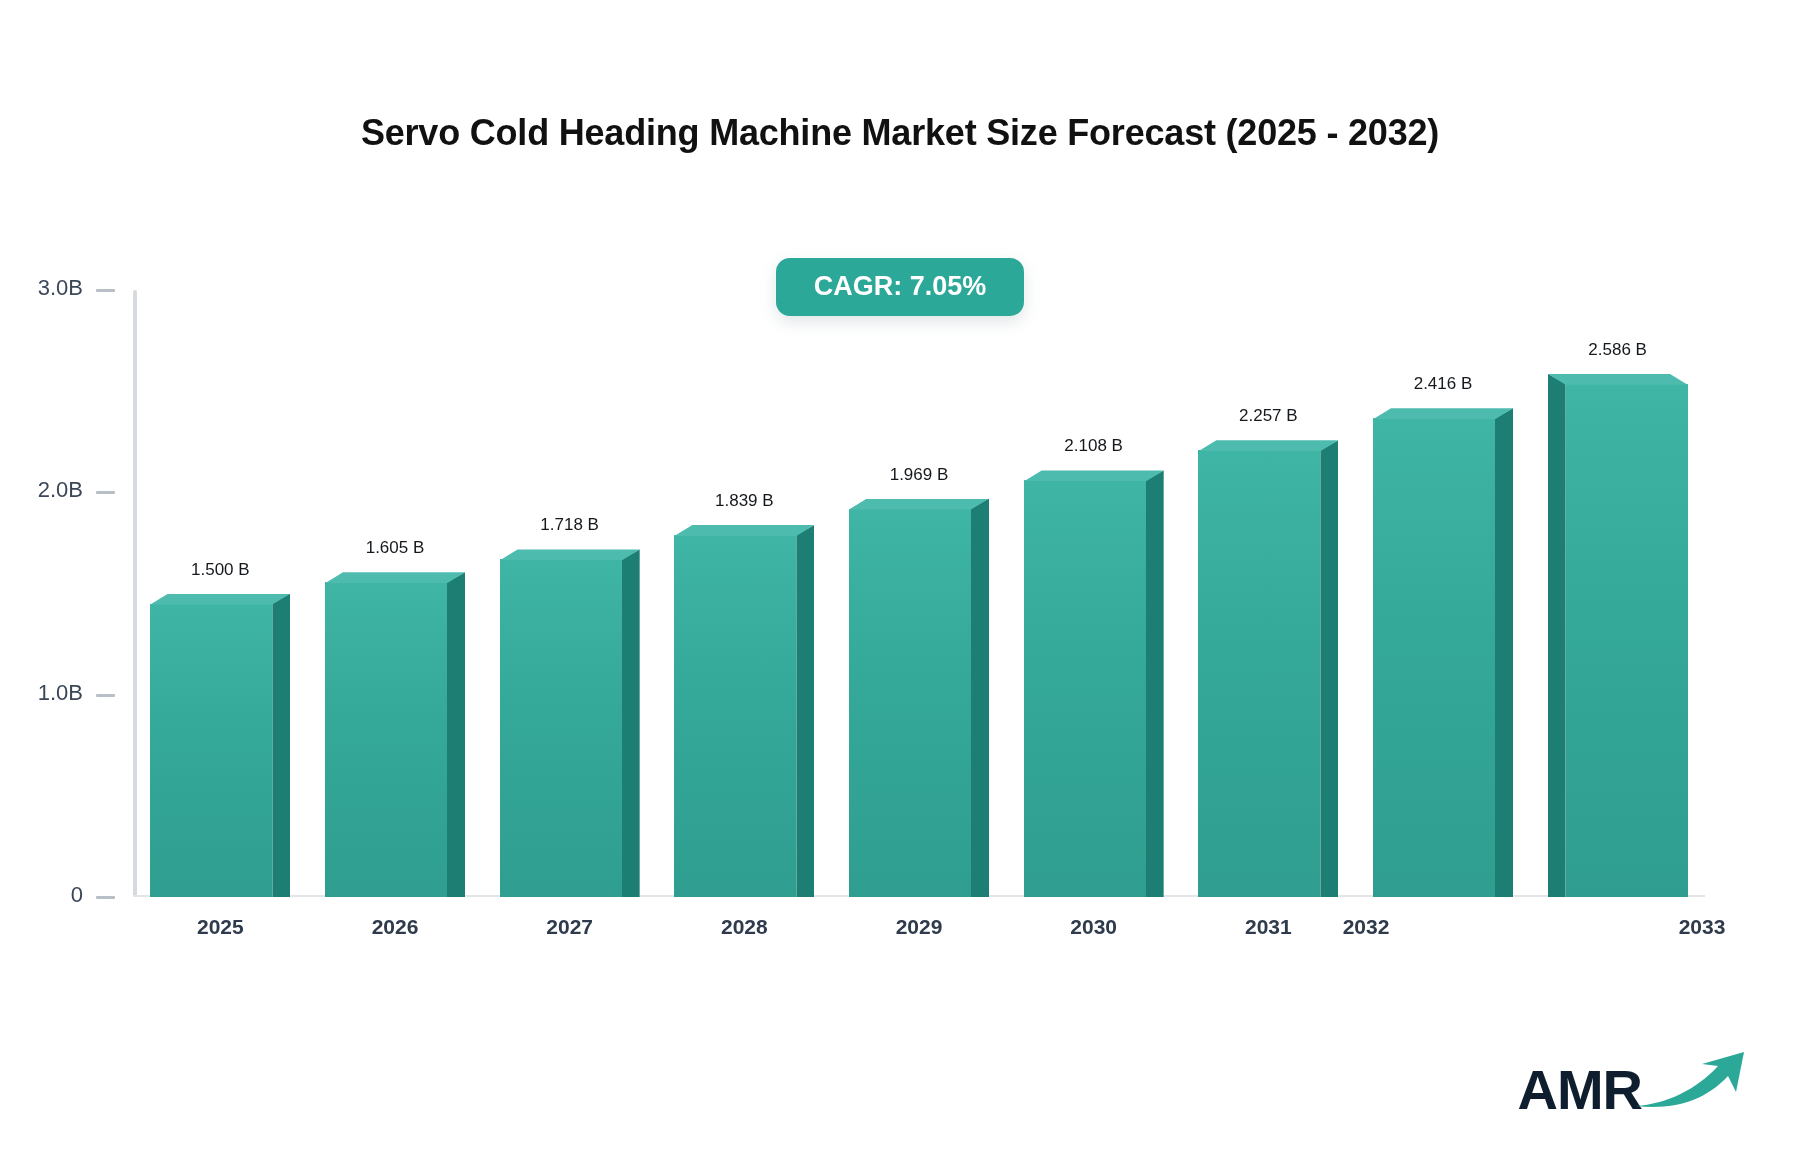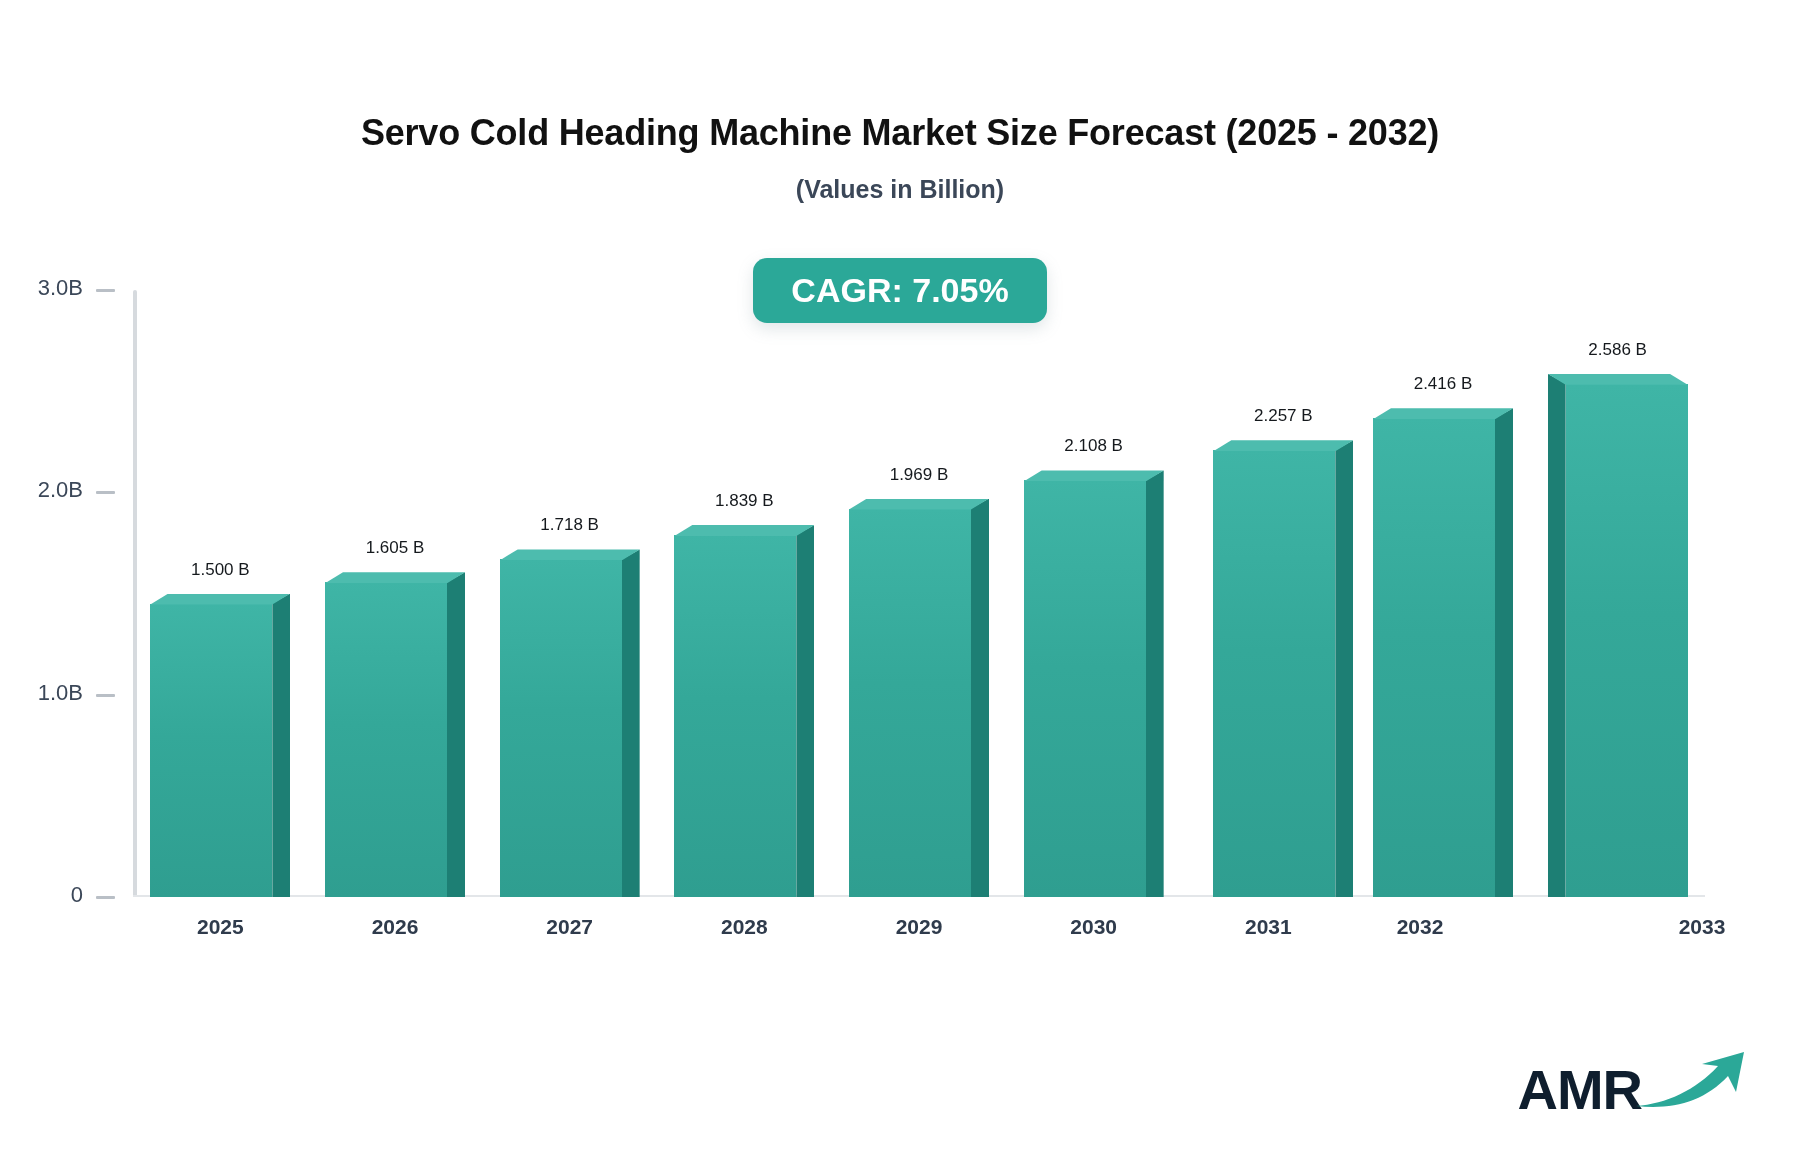--- a/index.html
+++ b/index.html
@@ -25,21 +25,21 @@
   }
 
   
   .cagr-wrap {
     position: absolute; left: 0; top: 258px; width: 1800px;
     display: flex; justify-content: center;
   }
   .cagr-badge {
     background: #2ba898;
     color: #ffffff;
-    font-size: 34px; font-weight: bold;
+    font-size: 27px; font-weight: bold;
     padding: 15px 38px 16px 38px;
     border-radius: 14px;
     box-shadow: 0 6px 16px rgba(120,140,150,0.22);
     line-height: 1;
   }
 
   
   #plot {
     position: absolute;
     left: 133px; top: 290px;
@@ -113,21 +113,20 @@
     letter-spacing: -1px; line-height: 1;
   }
   .logo-arrow { margin-left: -10px; margin-bottom: 2px; }
 </style>
 </head>
 <body>
 
 <div id="root">
 
   <div class="title">Servo Cold Heading Machine Market Size Forecast (2025 - 2032)</div>
-  <div class="subtitle">(Values in Billion)</div>
 
   <div class="cagr-wrap">
     <div class="cagr-badge">CAGR: 7.05%</div>
   </div>
 
   <div id="plot">
     <div class="y-spine"></div>
     <div class="x-spine"></div>
     <div id="yticks">
         <div class="tick-mark" style="top: 606px;"></div>
@@ -181,21 +180,21 @@
           <div class="bar-value" style="left: -40px; bottom: 412.394px;">1.969 B</div>
         </div>
         <div class="bar-slot" style="left: 890.667px; width: 140px;">
           <div class="bar3d" style="height: 426.519px;">
             <div class="bar-side"></div>
             <div class="bar-front"></div>
             <div class="bar-top"></div>
           </div>
           <div class="bar-value" style="left: -40px; bottom: 440.519px; text-align: center;">2.108 B</div>
         </div>
-        <div class="bar-slot" style="left: 1065.33px; width: 140px; margin-left: 15px;">
+        <div class="bar-slot" style="left: 1065.33px; width: 140px;">
           <div class="bar3d" style="height: 456.666px;">
             <div class="bar-side"></div>
             <div class="bar-front"></div>
             <div class="bar-top"></div>
           </div>
           <div class="bar-value" style="left: -40px; bottom: 470.666px;">2.257 B</div>
         </div>
         <div class="bar-slot" style="left: 1240px; width: 140px;">
           <div class="bar3d" style="height: 488.837px;">
             <div class="bar-side"></div>
@@ -216,21 +215,21 @@
   </div>
 
   <div id="xlabels">
       <div class="x-label" style="left: 110.333px; top: 915px;">2025</div>
       <div class="x-label" style="left: 285px; top: 915px;">2026</div>
       <div class="x-label" style="left: 459.667px; top: 915px;">2027</div>
       <div class="x-label" style="left: 634.333px; top: 915px;">2028</div>
       <div class="x-label" style="left: 809px; top: 915px;">2029</div>
       <div class="x-label" style="left: 983.667px; top: 915px;">2030</div>
       <div class="x-label" style="left: 1158.33px; top: 915px;">2031</div>
-      <div class="x-label" style="left: 1310px; top: 915px;">2032</div>
+      <div class="x-label" style="left: 1256px; top: 915px;">2032</div>
       <div class="x-label" style="left: 1592px; top: 915px;">2033</div>
     </div>
 
   <div class="logo">
     <span class="logo-text">AMR</span>
     <span class="logo-arrow">
       <svg width="120" height="64" viewBox="0 0 120 64">
         <path d="M4 58 C 34 56, 64 42, 86 18 L 70 16 L 112 4 L 104 44 L 96 28 C 72 54, 40 62, 4 58 Z" fill="#2ba898"></path>
       </svg>
     </span>

